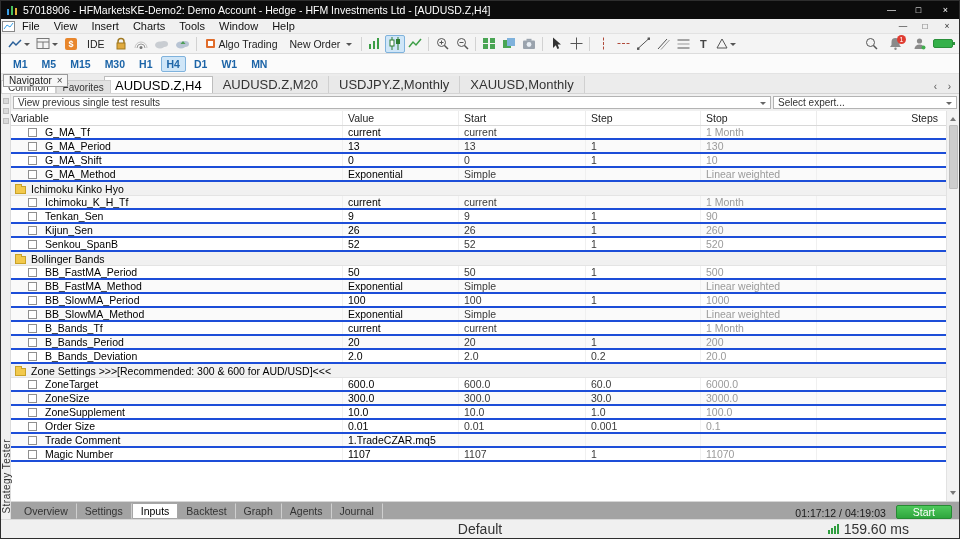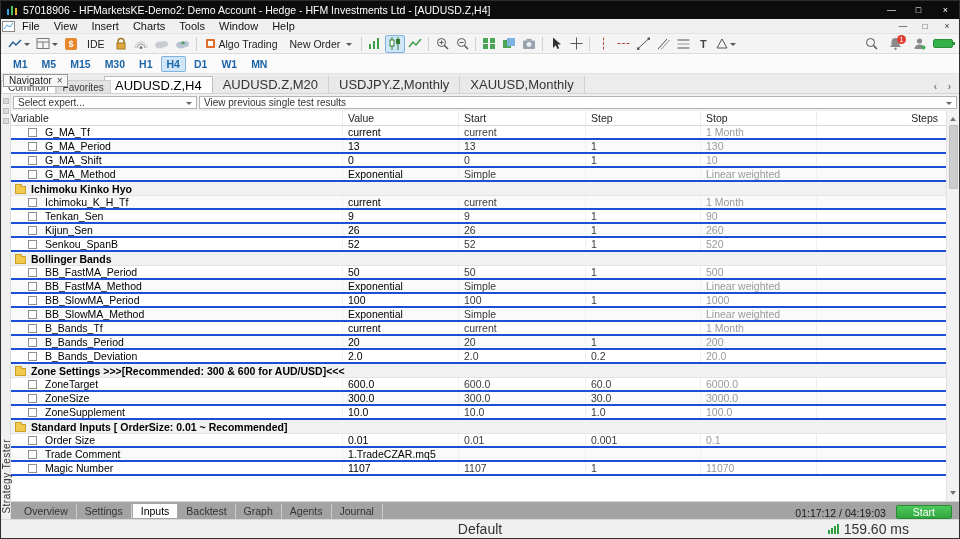--- a/index.html
+++ b/index.html
@@ -79,21 +79,21 @@
   .trow{height:14px;border-bottom:2px solid #1d4ed8;background:#fff}
   .trow.alt{background:#fafafa}
   .cell{font-size:10.5px;display:flex;align-items:center;padding-left:5px;border-right:1px solid #f0f0f0;overflow:hidden;white-space:nowrap}
   .c-steps{border-right:none}
   .c-var{padding-left:0}
   .cb{flex:0 0 9px;width:9px;height:9px;border:1px solid #8f8f8f;background:#fff;margin:0 8px 0 17px}
   .c-start,.c-step{color:#3a3a3a}
   .c-stop{color:var(--gray_text)}
   .trow.group{display:flex;background:#f1f1f1;border-bottom:1px solid #e4e4e4}
   .c-group{display:flex;align-items:center;gap:5px;padding-left:4px;width:100%;border-right:none;font-size:10.5px}
-  .gname{font-weight:bold}
+  .gname{font-weight:normal}
   .folder-icon{width:11px;height:8px;background:var(--folder_yellow);border:1px solid #c9a227;position:relative;margin-top:2px}
   .folder-icon::before{content:"";position:absolute;top:-3px;left:-1px;width:5px;height:2px;background:var(--folder_yellow);border:1px solid #c9a227;border-bottom:none}
   .tfill{flex:1;background:#fff}
 
   .vscroll{flex:0 0 13px;background:#f2f2f2;border-left:1px solid #e2e2e2;display:flex;flex-direction:column;align-items:center}
   .scroll-btn{height:13px;width:100%;display:flex;align-items:center;justify-content:center}
   .scroll-btn.down{margin-top:auto}
   .tri-up{width:0;height:0;border:3px solid transparent;border-bottom:4px solid #777}
   .tri-down{width:0;height:0;border:3px solid transparent;border-top:4px solid #777}
   .thumb{width:9px;height:64px;background:#cdcdcd;border:1px solid #bdbdbd;border-radius:1px;margin-top:1px}
@@ -383,26 +383,26 @@
 
   <div class="tester">
     <div class="side-strip">
       <div class="mini-ico"></div>
       <div class="mini-ico"></div>
       <div class="mini-ico"></div>
       <span class="vlabel">Strategy Tester</span>
     </div>
     <div class="tester-main">
       <div class="expert-row">
+        <div class="combo results">
+          <span>View previous single test results</span>
+          <span class="car"></span>
+        </div>
         <div class="combo expert">
           <span>Select expert...</span>
-          <span class="car"></span>
-        </div>
-        <div class="combo results">
-          <span>View previous single test results</span>
           <span class="car"></span>
         </div>
       </div>
       <div class="table-wrap">
         <div class="table-area">
           <div class="thead">
             <div class="hcell h-var">Variable</div>
             <div class="hcell">Value</div>
             <div class="hcell">Start</div>
             <div class="hcell">Step</div>
@@ -618,26 +618,20 @@
               <div class="trow">
                 <div class="cell c-var">
                   <div class="cb"></div>
                   <div class="vname">ZoneSupplement</div>
                 </div>
                 <div class="cell c-val">10.0</div>
                 <div class="cell c-start">10.0</div>
                 <div class="cell c-step">1.0</div>
                 <div class="cell c-stop">100.0</div>
                 <div class="cell c-steps"></div>
-              </div>
-              <div class="trow group">
-                <div class="cell c-group">
-                  <div class="folder-icon"></div>
-                  <div class="gname">Standard Inputs [ OrderSize: 0.01 ~ Recommended]</div>
-                </div>
               </div>
               <div class="trow">
                 <div class="cell c-var">
                   <div class="cb"></div>
                   <div class="vname">Order Size</div>
                 </div>
                 <div class="cell c-val">0.01</div>
                 <div class="cell c-start">0.01</div>
                 <div class="cell c-step">0.001</div>
                 <div class="cell c-stop">0.1</div>

